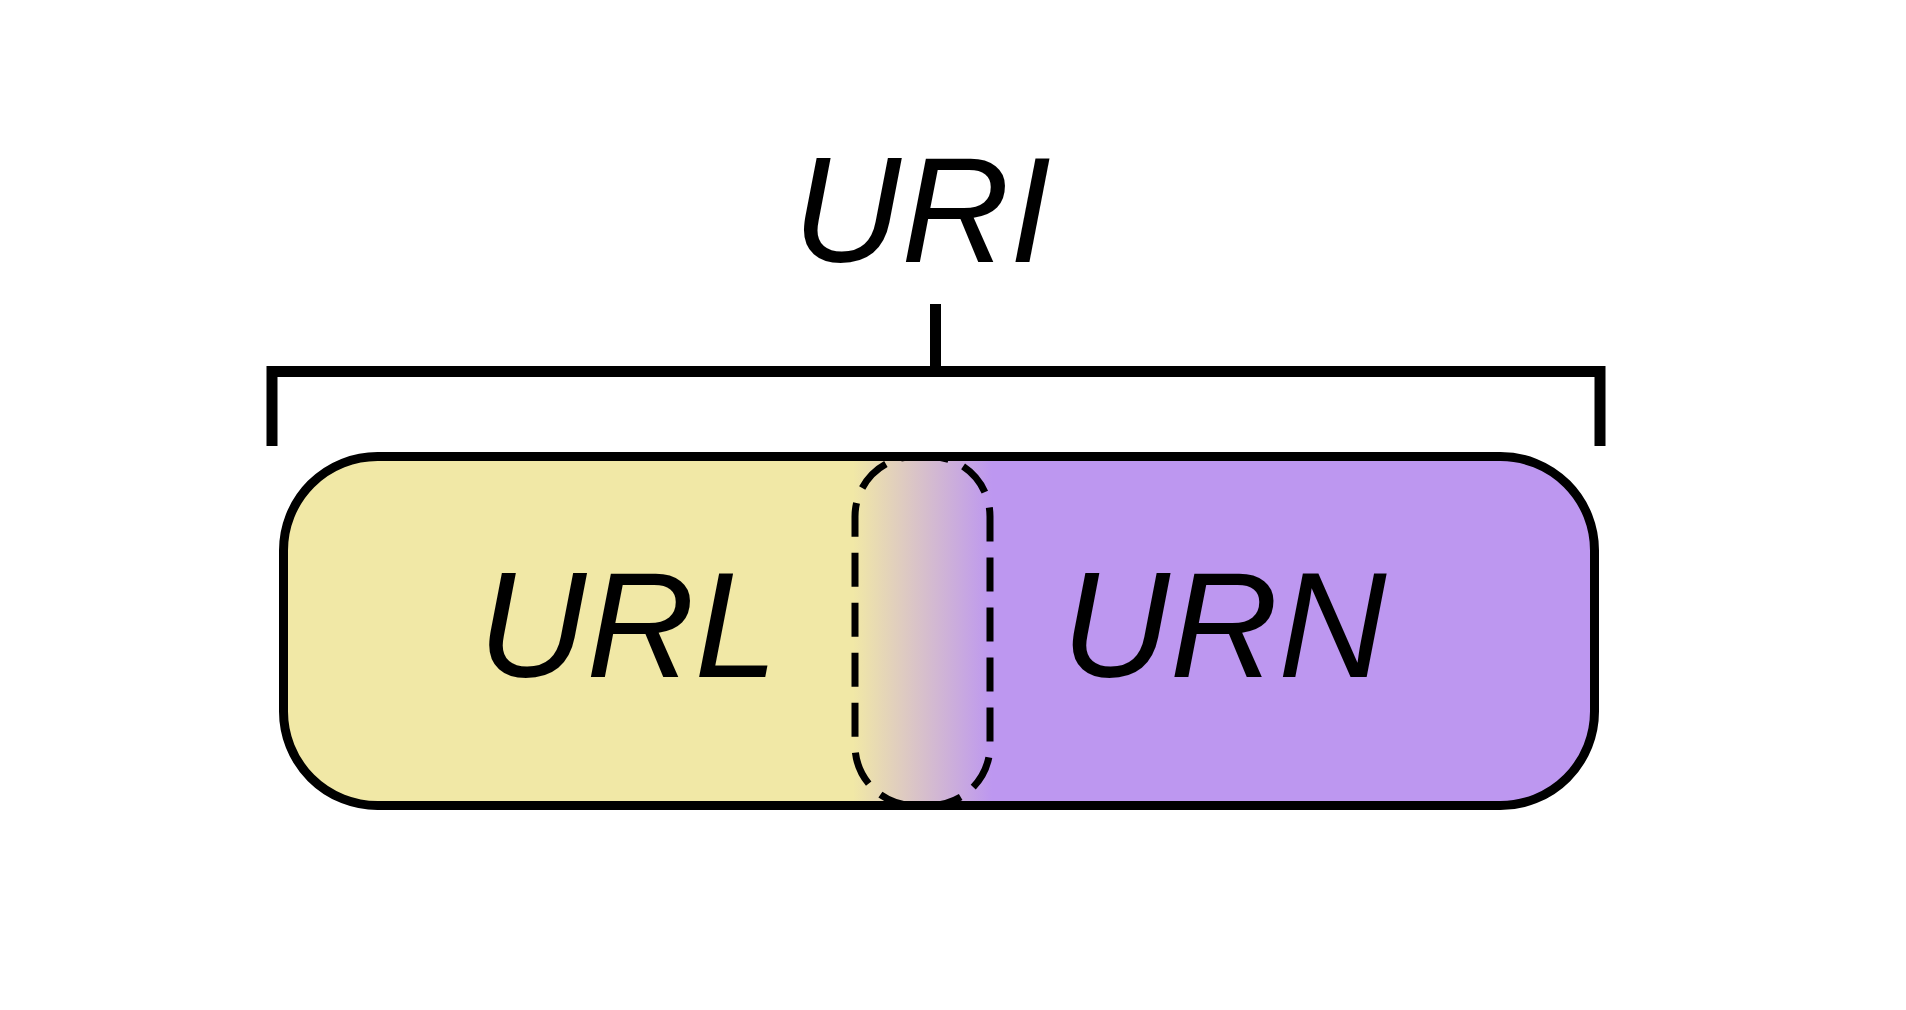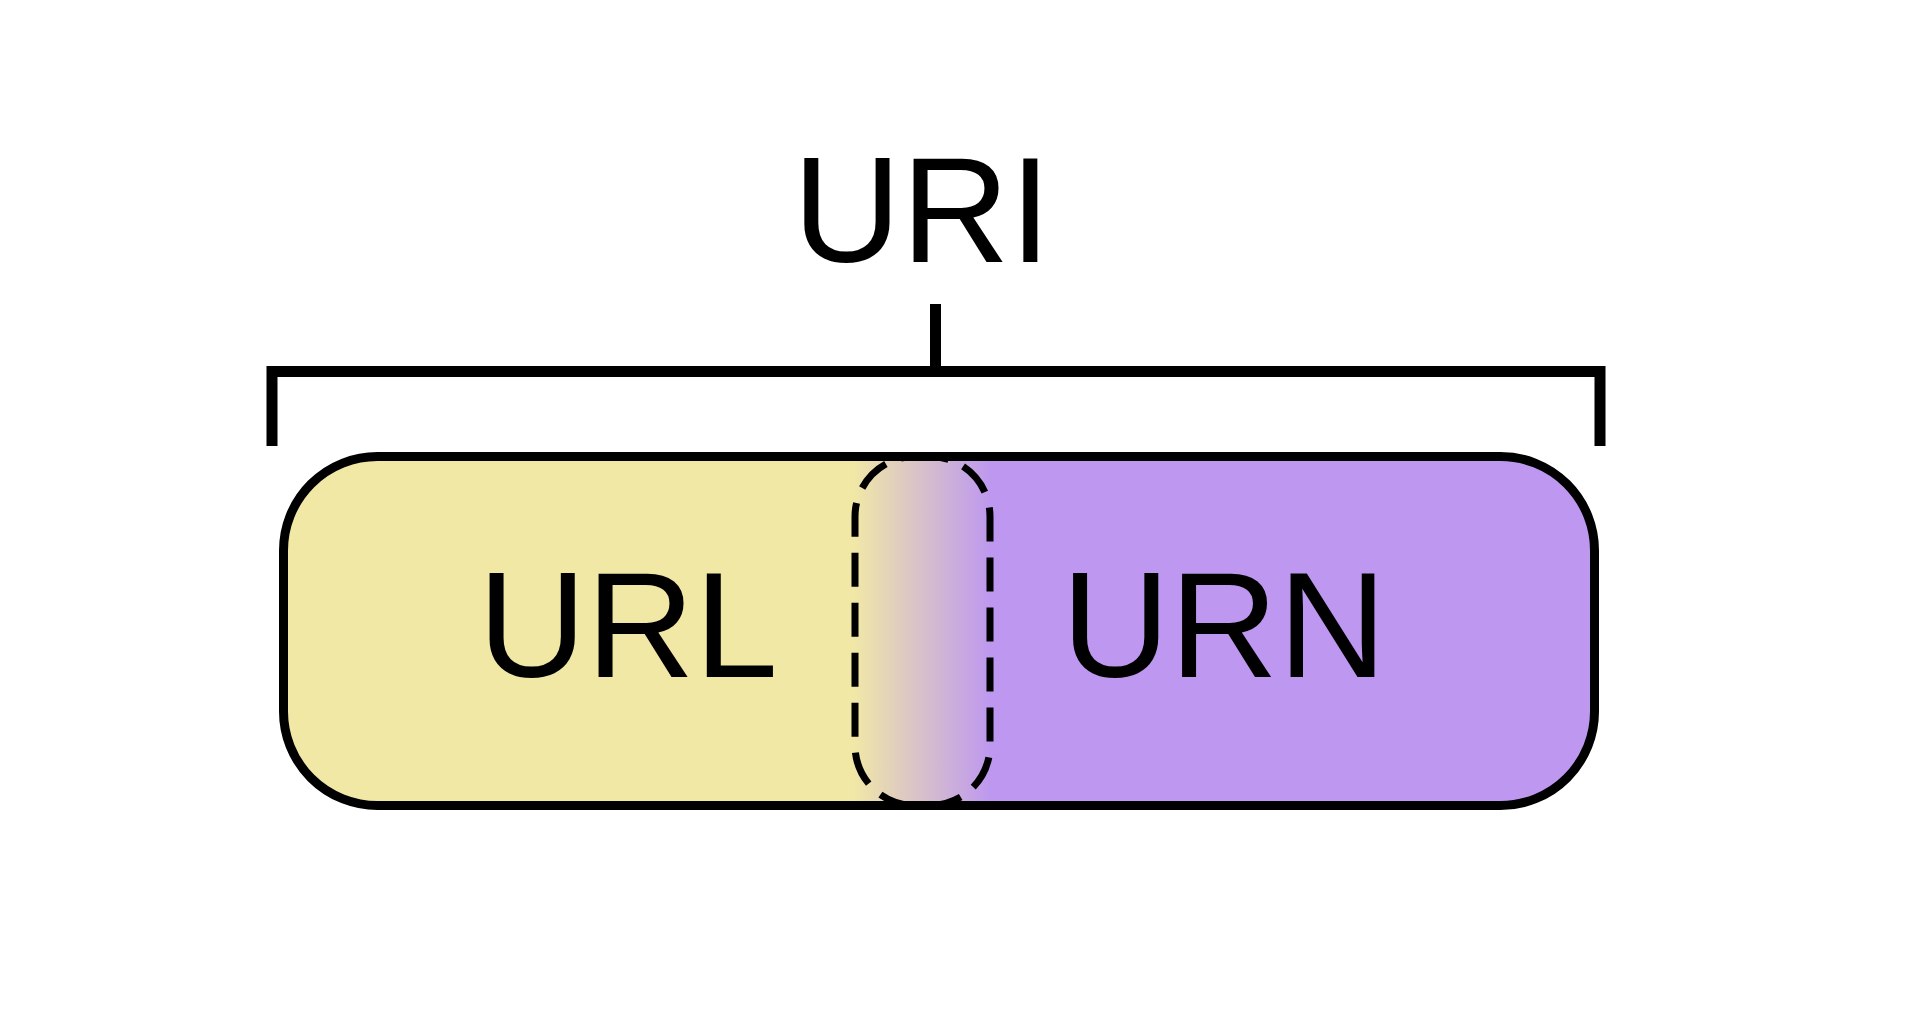--- a/index.html
+++ b/index.html
@@ -6,20 +6,21 @@
     margin: 0;
     padding: 0;
     background: #ffffff;
   }
   .canvas {
     position: relative;
     width: 1906px;
     height: 1010px;
     background: #ffffff;
     overflow: hidden;
+    font-style: italic;
   }
   svg {
     display: block;
     width: 1906px;
     height: 1010px;
   }
   .diagram-text {
     font-family: "Liberation Sans", "DejaVu Sans", sans-serif;
     font-size: 150px;
     font-weight: 400;

